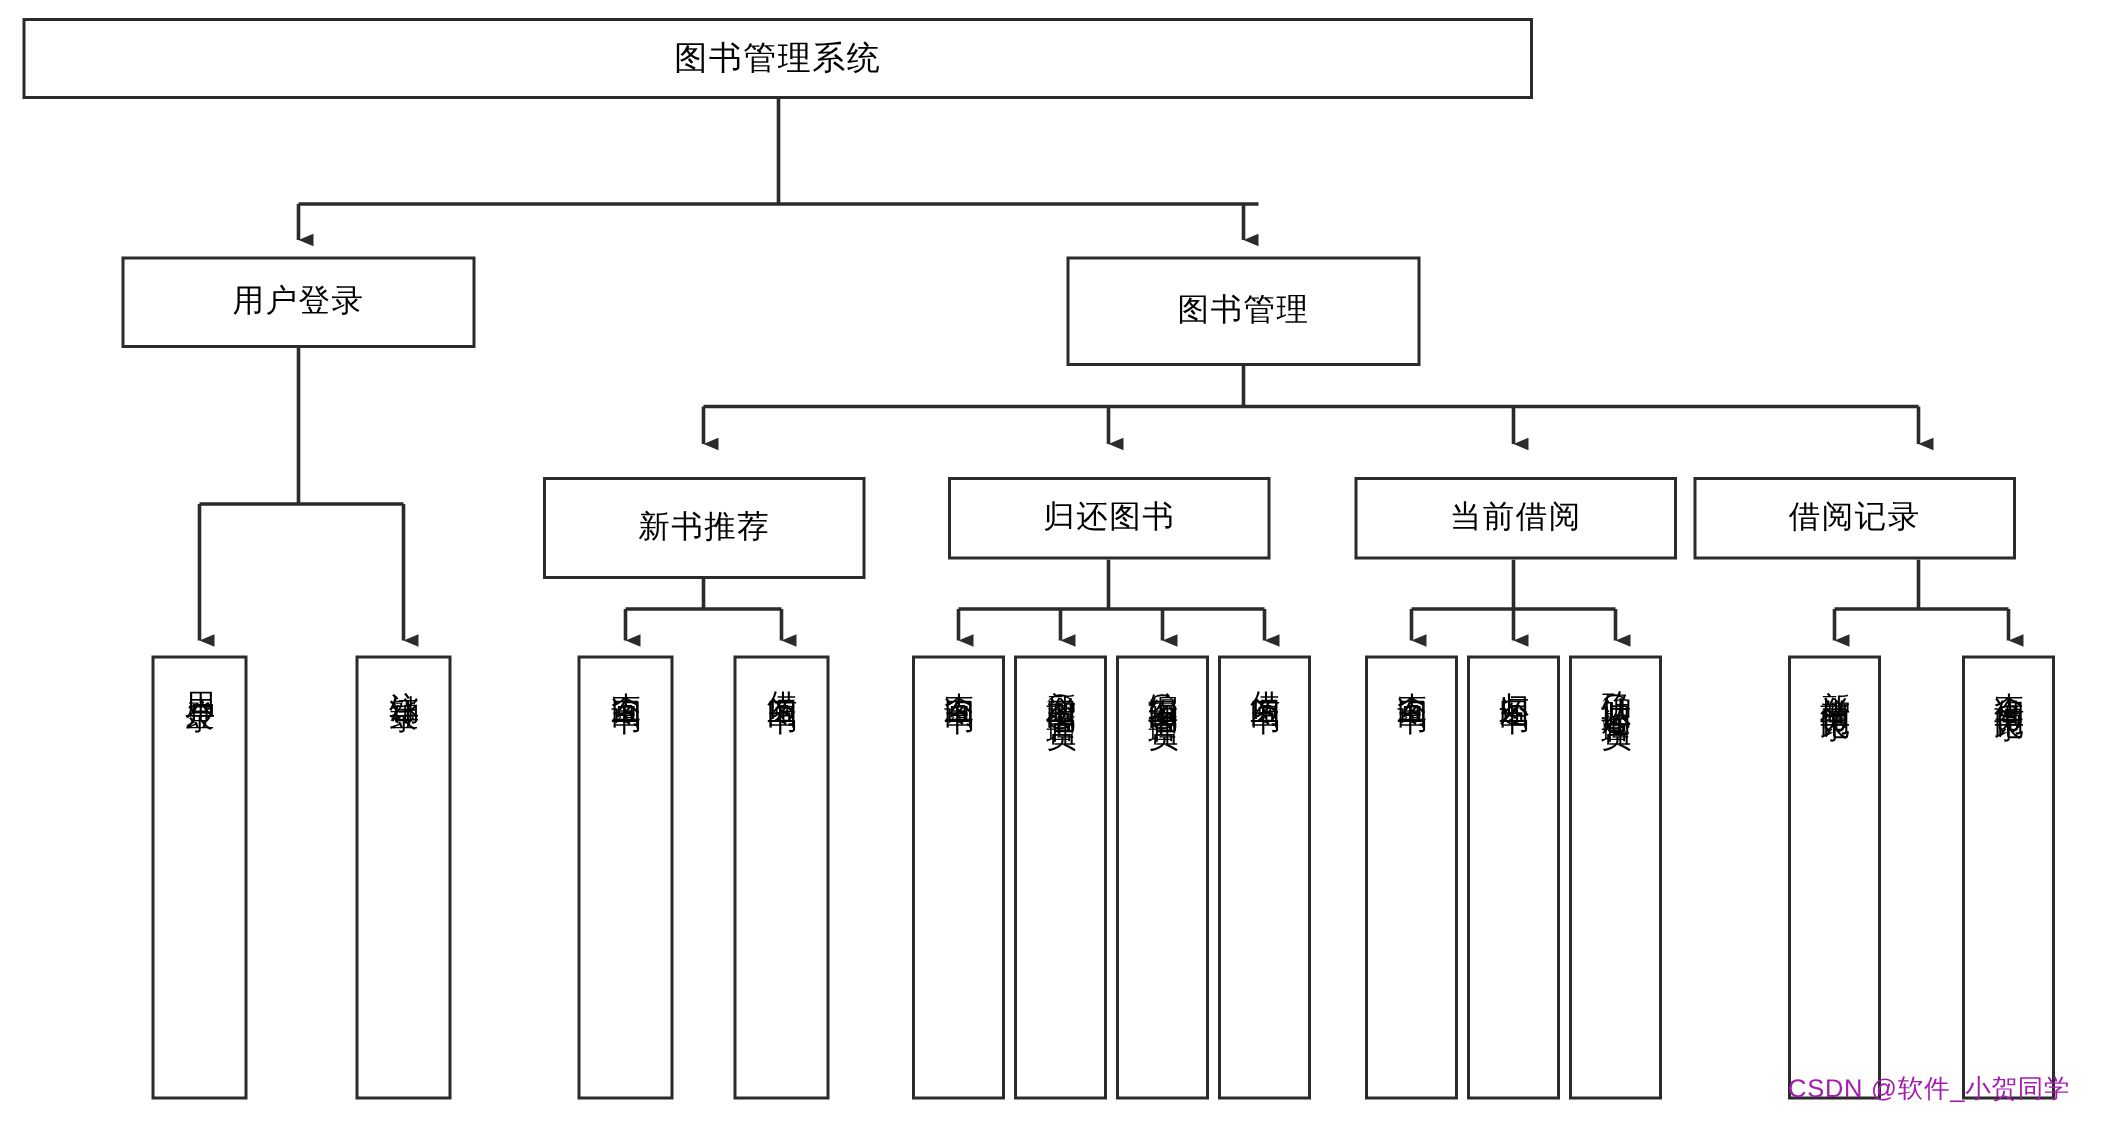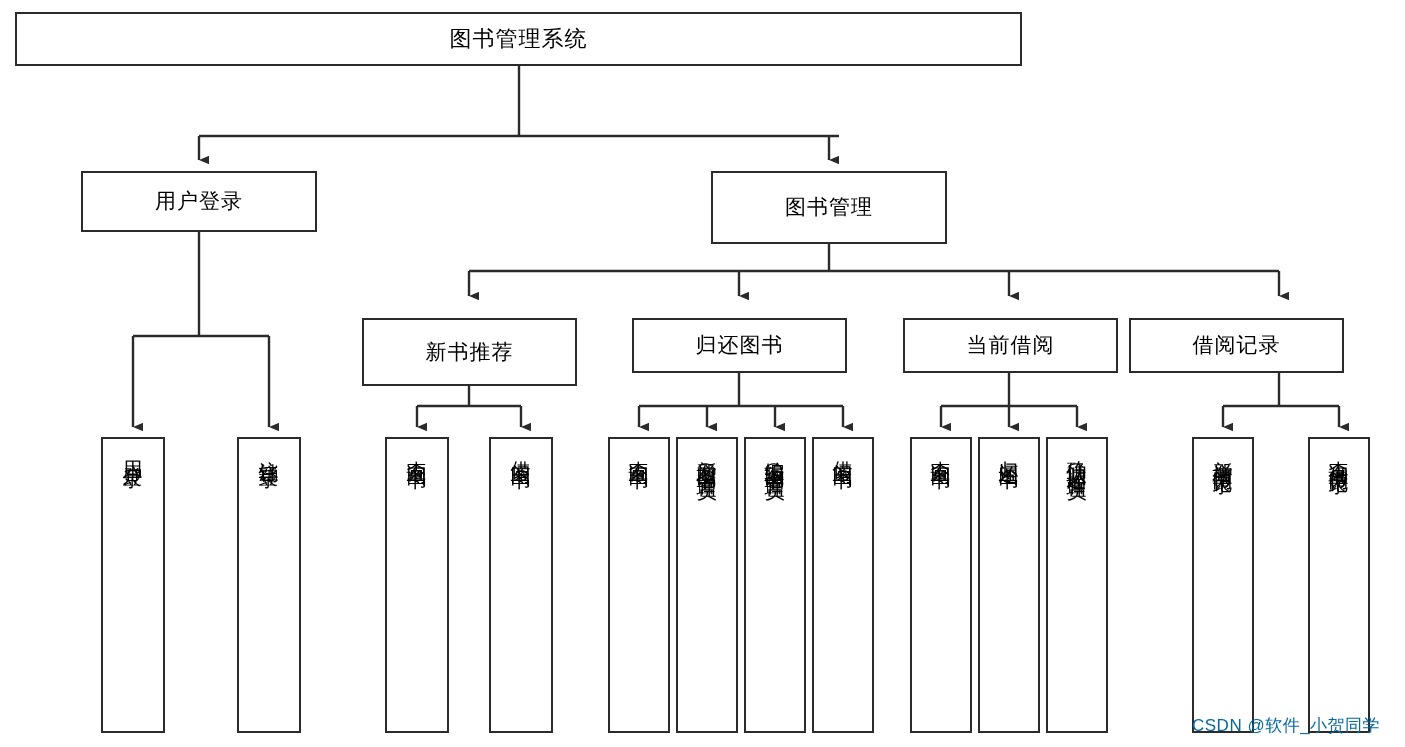--- a/index.html
+++ b/index.html
@@ -62,21 +62,21 @@
     letter-spacing: 3px;
     line-height: 1;
     white-space: nowrap;
     -webkit-writing-mode: vertical-rl;
   }
   #watermark {
     position: absolute;
     left: 1192px;
     top: 714px;
     font-size: 17px;
-    color: #0369a1;
+    color: #a21caf;
     white-space: nowrap;
     letter-spacing: 0.5px;
     pointer-events: none;
   }
 </style>
 </head>
 <body>
 
 <div id="diagram-root">
 

